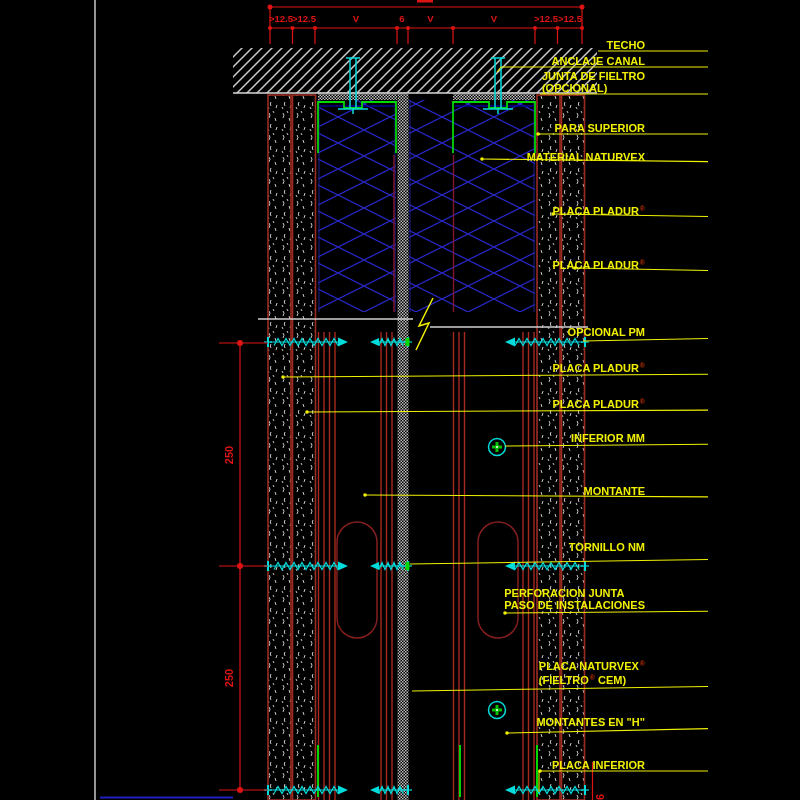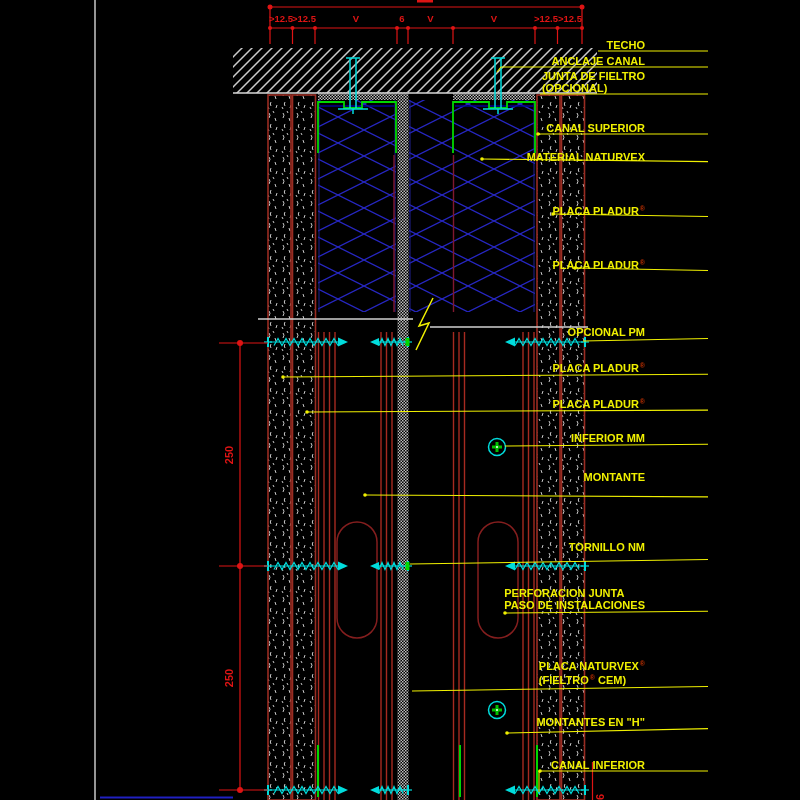--- a/index.html
+++ b/index.html
@@ -244,35 +244,35 @@
   </g>
 </svg>
 
 <div>
   <div class="callout" style="top:39px"><span>TECHO</span></div>
   <div class="callout" style="top:55px"><span>ANCLAJE CANAL</span></div>
   <div class="callout" style="top:70px">
     <div>JUNTA DE FIELTRO</div>
     <div>(OPCIONAL)</div>
   </div>
-  <div class="callout" style="top:122px"><span>CANAL SUPERIOR</span></div>
+  <div class="callout" style="top:122px"><span>PARA SUPERIOR</span></div>
   <div class="callout" style="top:151px"><span>MATERIAL NATURVEX</span></div>
   <div class="callout" style="top:205px"><span>PLACA PLADUR</span><span class="reg">®</span></div>
   <div class="callout" style="top:259px"><span>PLACA PLADUR</span><span class="reg">®</span></div>
   <div class="callout" style="top:326px"><span>OPCIONAL PM</span></div>
   <div class="callout" style="top:362px"><span>PLACA PLADUR</span><span class="reg">®</span></div>
   <div class="callout" style="top:398px"><span>PLACA PLADUR</span><span class="reg">®</span></div>
   <div class="callout" style="top:432px"><span>INFERIOR MM</span></div>
-  <div class="callout" style="top:471px"><span>MONTANTE</span></div>
+  <div class="callout" style="top:485px"><span>MONTANTE</span></div>
   <div class="callout" style="top:541px"><span>TORNILLO NM</span></div>
   <div class="callout" style="top:587px">
     <div>PERFORACION JUNTA</div>
     <div>PASO DE INSTALACIONES</div>
   </div>
   <div class="callout" style="top:660px;line-height:13px">
     <div><span>PLACA NATURVEX</span><span class="reg">®</span></div>
     <div><span>(FIELTRO</span><span class="reg">®</span><span> CEM)</span></div>
   </div>
   <div class="callout" style="top:716px"><span>MONTANTES EN "H"</span></div>
-  <div class="callout" style="top:759px"><span>CANAL INFERIOR</span></div>
+  <div class="callout" style="top:759px"><span>PLACA INFERIOR</span></div>
 </div>
 
 </div>
 
 </body></html>

